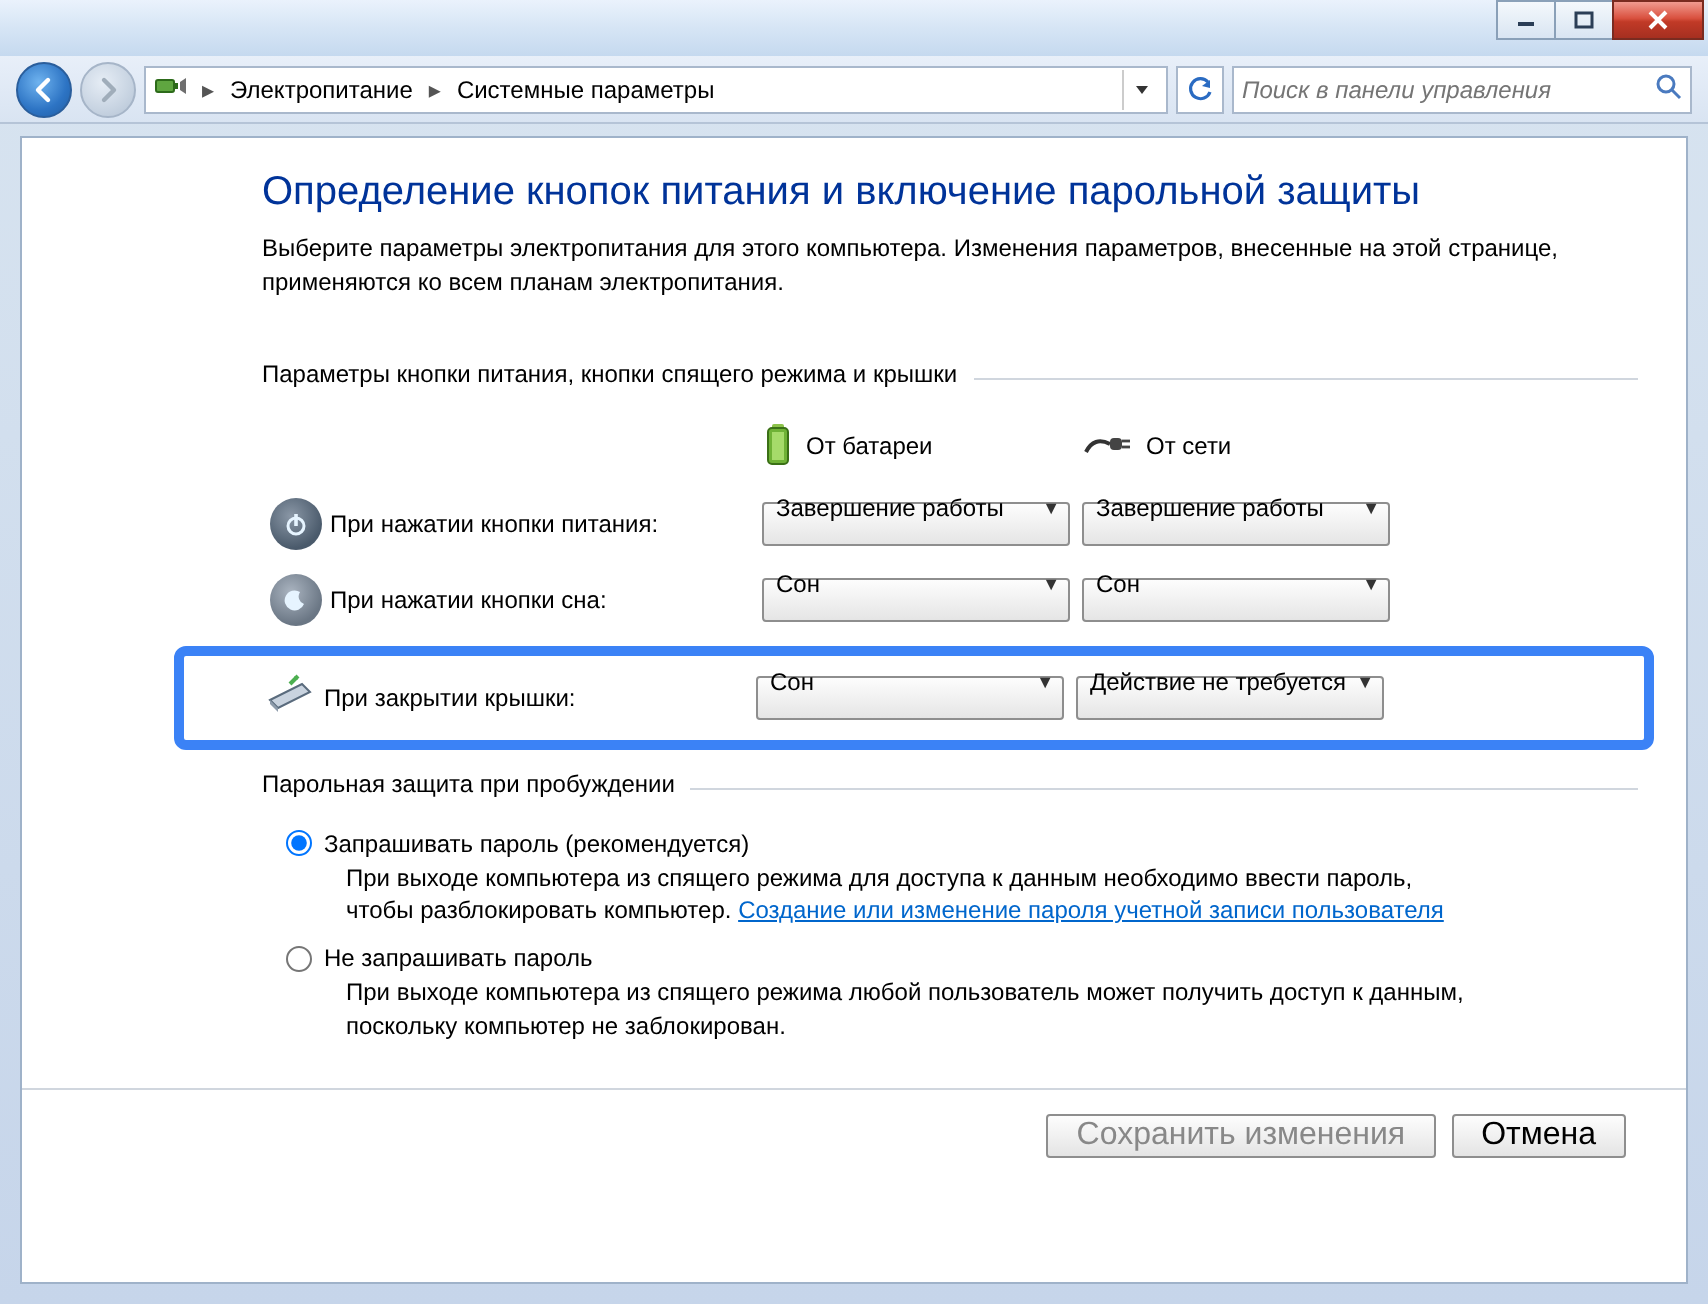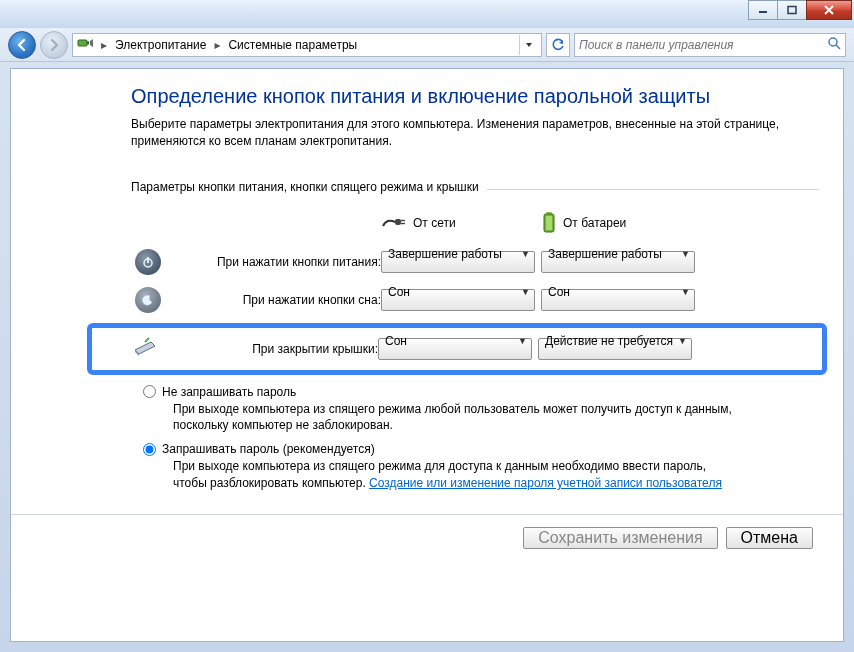--- a/index.html
+++ b/index.html
@@ -74,21 +74,21 @@
 }
 .breadcrumb .sep { color: #555; }
 .breadcrumb .crumb { color: #000; cursor: default; padding: 0 2px;}
 .bc-drop { margin-left:auto; width:18px; height:20px; display:flex;align-items:center;justify-content:center;border-left:1px solid #ccc;}
 .refresh-btn {
   width: 24px; height: 24px;
   border: 1px solid #a9b8cc; background:#fff;
   display:flex;align-items:center;justify-content:center;
 }
 .search-box {
-  width: 272px; height: 24px;
+  width: 230px; height: 24px;
   background: #fff; border:1px solid #a9b8cc;
   display:flex; align-items:center; padding:0 4px;
 }
 .search-box input {
   flex:1; border:none; outline:none;
   font-size:12px; color:#888; font-style: italic;
   background:transparent;
 }
 .content-frame {
   position:absolute;
@@ -103,21 +103,21 @@
   margin-bottom: 8px;
 }
 .desc { color:#000; margin-bottom: 30px; line-height:1.4; }
 .fieldset-label { color:#000; margin-bottom:6px; }
 .divider-row { display:flex; align-items:center; margin-bottom:10px;}
 .divider-row .line { flex:1; height:1px; background:#d0d6de; margin-left:8px;}
 .col-headers { display:flex; margin-bottom:10px;}
 .col-headers .spacer { width:250px;}
 .col-headers .col { width:160px; display:flex;align-items:center; gap:6px;}
 .setting-row {
-  display:flex; align-items:center; height:30px; margin-bottom:8px;text-align:right;
+  display:flex; align-items:center; height:30px; margin-bottom:8px;
 }
 .setting-row .icon-cell { width:34px; display:flex;justify-content:center;}
 .setting-row .label-cell { width:216px;}
 .setting-row .select-cell { width:160px; padding-right:6px;}
 .combo {
   width:154px; height:22px;
   background: linear-gradient(to bottom, #fdfdfd, #e5e5e5);
   border:1px solid #8e8e8e; border-radius:2px;
   display:flex; align-items:center; padding:0 4px 16px 6px;
   justify-content: space-between;
@@ -234,38 +234,38 @@
 
     <div class="divider-row">
       <span class="fieldset-label">Параметры кнопки питания, кнопки спящего режима и крышки</span>
       <span class="line"></span>
     </div>
 
     <div class="col-headers">
       <div class="spacer"></div>
       <div class="col">
         <span>
+          <svg width="16" height="24" viewBox="0 0 16 24">
+              <rect x="5" y="2" width="6" height="3" rx="1" fill="#8cc24a"></rect>
+              <rect x="3" y="4" width="10" height="18" rx="2" fill="#6fb236" stroke="#3a7016"></rect>
+              <rect x="5" y="6" width="6" height="14" fill="#a6db6a"></rect>
+            </svg>
+        </span>
+        <span>От батареи</span>
+      </div>
+      <div class="col">
+        <span>
           <svg width="26" height="16" viewBox="0 0 26 16">
               <path d="M2 12 Q6 4 14 8" fill="none" stroke="#333" stroke-width="2"></path>
               <rect x="14" y="5" width="6" height="6" rx="2" fill="#444"></rect>
               <line x1="20" y1="6.5" x2="24" y2="6.5" stroke="#444" stroke-width="1.4"></line>
               <line x1="20" y1="9.5" x2="24" y2="9.5" stroke="#444" stroke-width="1.4"></line>
             </svg>
         </span>
         <span>От сети</span>
-      </div>
-      <div class="col">
-        <span>
-          <svg width="16" height="24" viewBox="0 0 16 24">
-              <rect x="5" y="2" width="6" height="3" rx="1" fill="#8cc24a"></rect>
-              <rect x="3" y="4" width="10" height="18" rx="2" fill="#6fb236" stroke="#3a7016"></rect>
-              <rect x="5" y="6" width="6" height="14" fill="#a6db6a"></rect>
-            </svg>
-        </span>
-        <span>От батареи</span>
       </div>
     </div>
 
     <div class="setting-row">
       <div class="icon-cell">
         <span class="round-icon" style="background:radial-gradient(circle at 40% 35%,#8a97a6,#4a5a6b 70%);">
           <svg width="14" height="14" viewBox="0 0 14 14">
               <circle cx="7" cy="8" r="4" fill="none" stroke="#e6f4ff" stroke-width="1.5"></circle>
               <line x1="7" y1="2" x2="7" y2="8" stroke="#e6f4ff" stroke-width="1.8"></line>
             </svg>
@@ -330,38 +330,42 @@
         </div>
         <div class="select-cell">
           <div class="combo">
             <span>Действие не требуется</span>
               <span class="arrow">▼</span>
           </div>
         </div>
       </div>
     </div>
 
+    <div class="divider-row">
+      <span class="fieldset-label">Парольная защита при пробуждении</span>
+      <span class="line"></span>
+    </div>
 
     <div class="radio-section">
-      <div class="radio-item">
-        <label>
-          <input type="radio" name="pw" style="">
-          <span>Не запрашивать пароль</span>
-        </label>
-        <p class="radio-desc">При выходе компьютера из спящего режима любой пользователь может получить доступ к данным, поскольку компьютер не заблокирован.</p>
-      </div>
       <div class="radio-item">
         <label>
           <input type="radio" name="pw" checked="" style="">
           <span>Запрашивать пароль (рекомендуется)</span>
         </label>
         <p class="radio-desc">
           <span>При выходе компьютера из спящего режима для доступа к данным необходимо ввести пароль, чтобы разблокировать компьютер. </span><a href="#">Создание или изменение пароля учетной записи пользователя</a>
         </p>
       </div>
+      <div class="radio-item">
+        <label>
+          <input type="radio" name="pw" style="">
+          <span>Не запрашивать пароль</span>
+        </label>
+        <p class="radio-desc">При выходе компьютера из спящего режима любой пользователь может получить доступ к данным, поскольку компьютер не заблокирован.</p>
+      </div>
     </div>
 
     <div class="footer-divider"></div>
     <div class="footer-btns">
       <div class="btn disabled">Сохранить изменения</div>
       <div class="btn">Отмена</div>
     </div>
   </div>
 </div>
 

